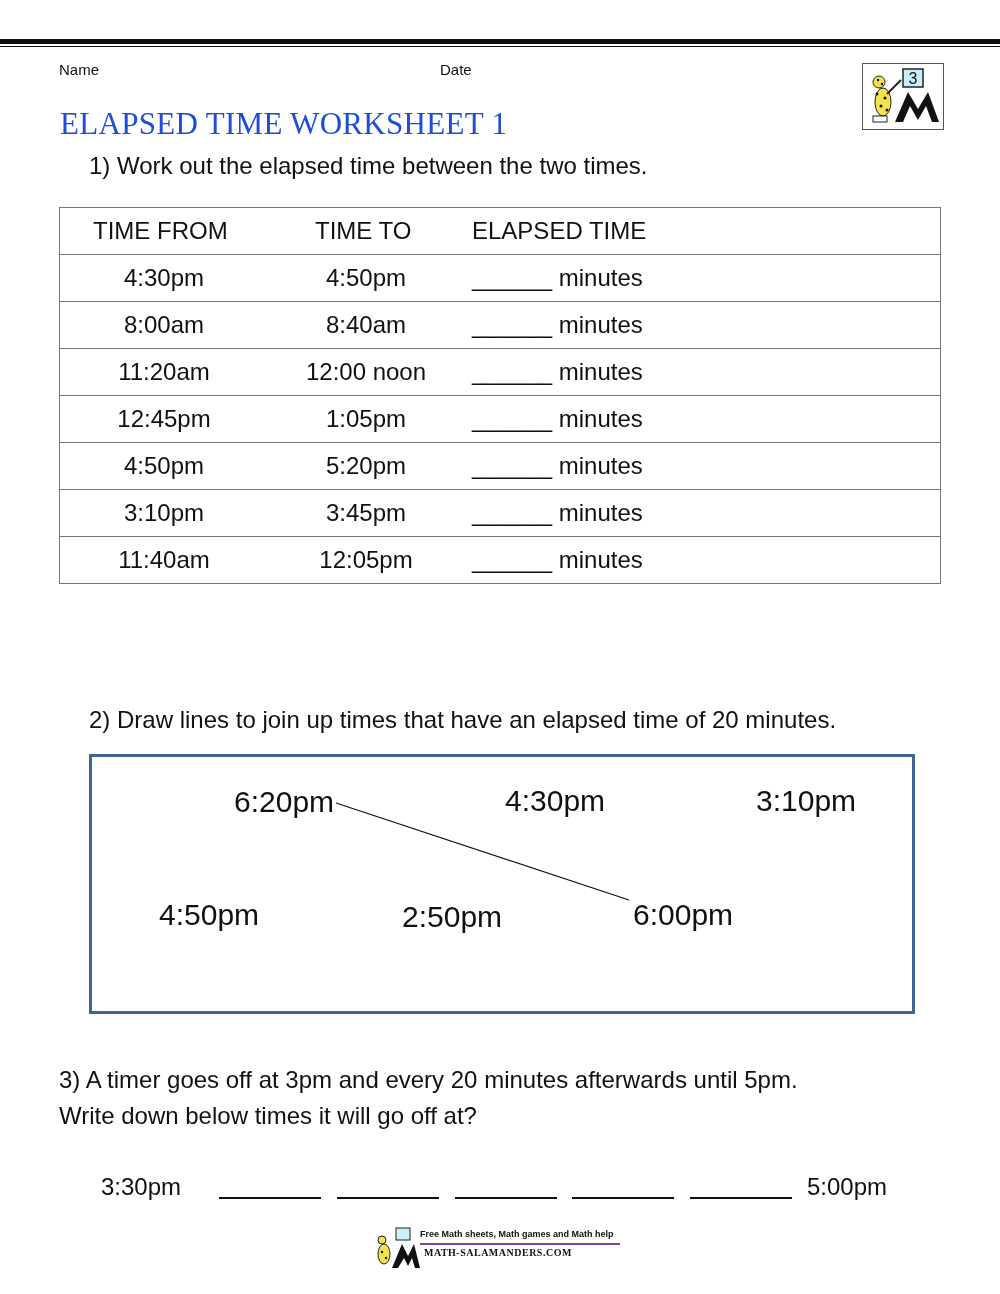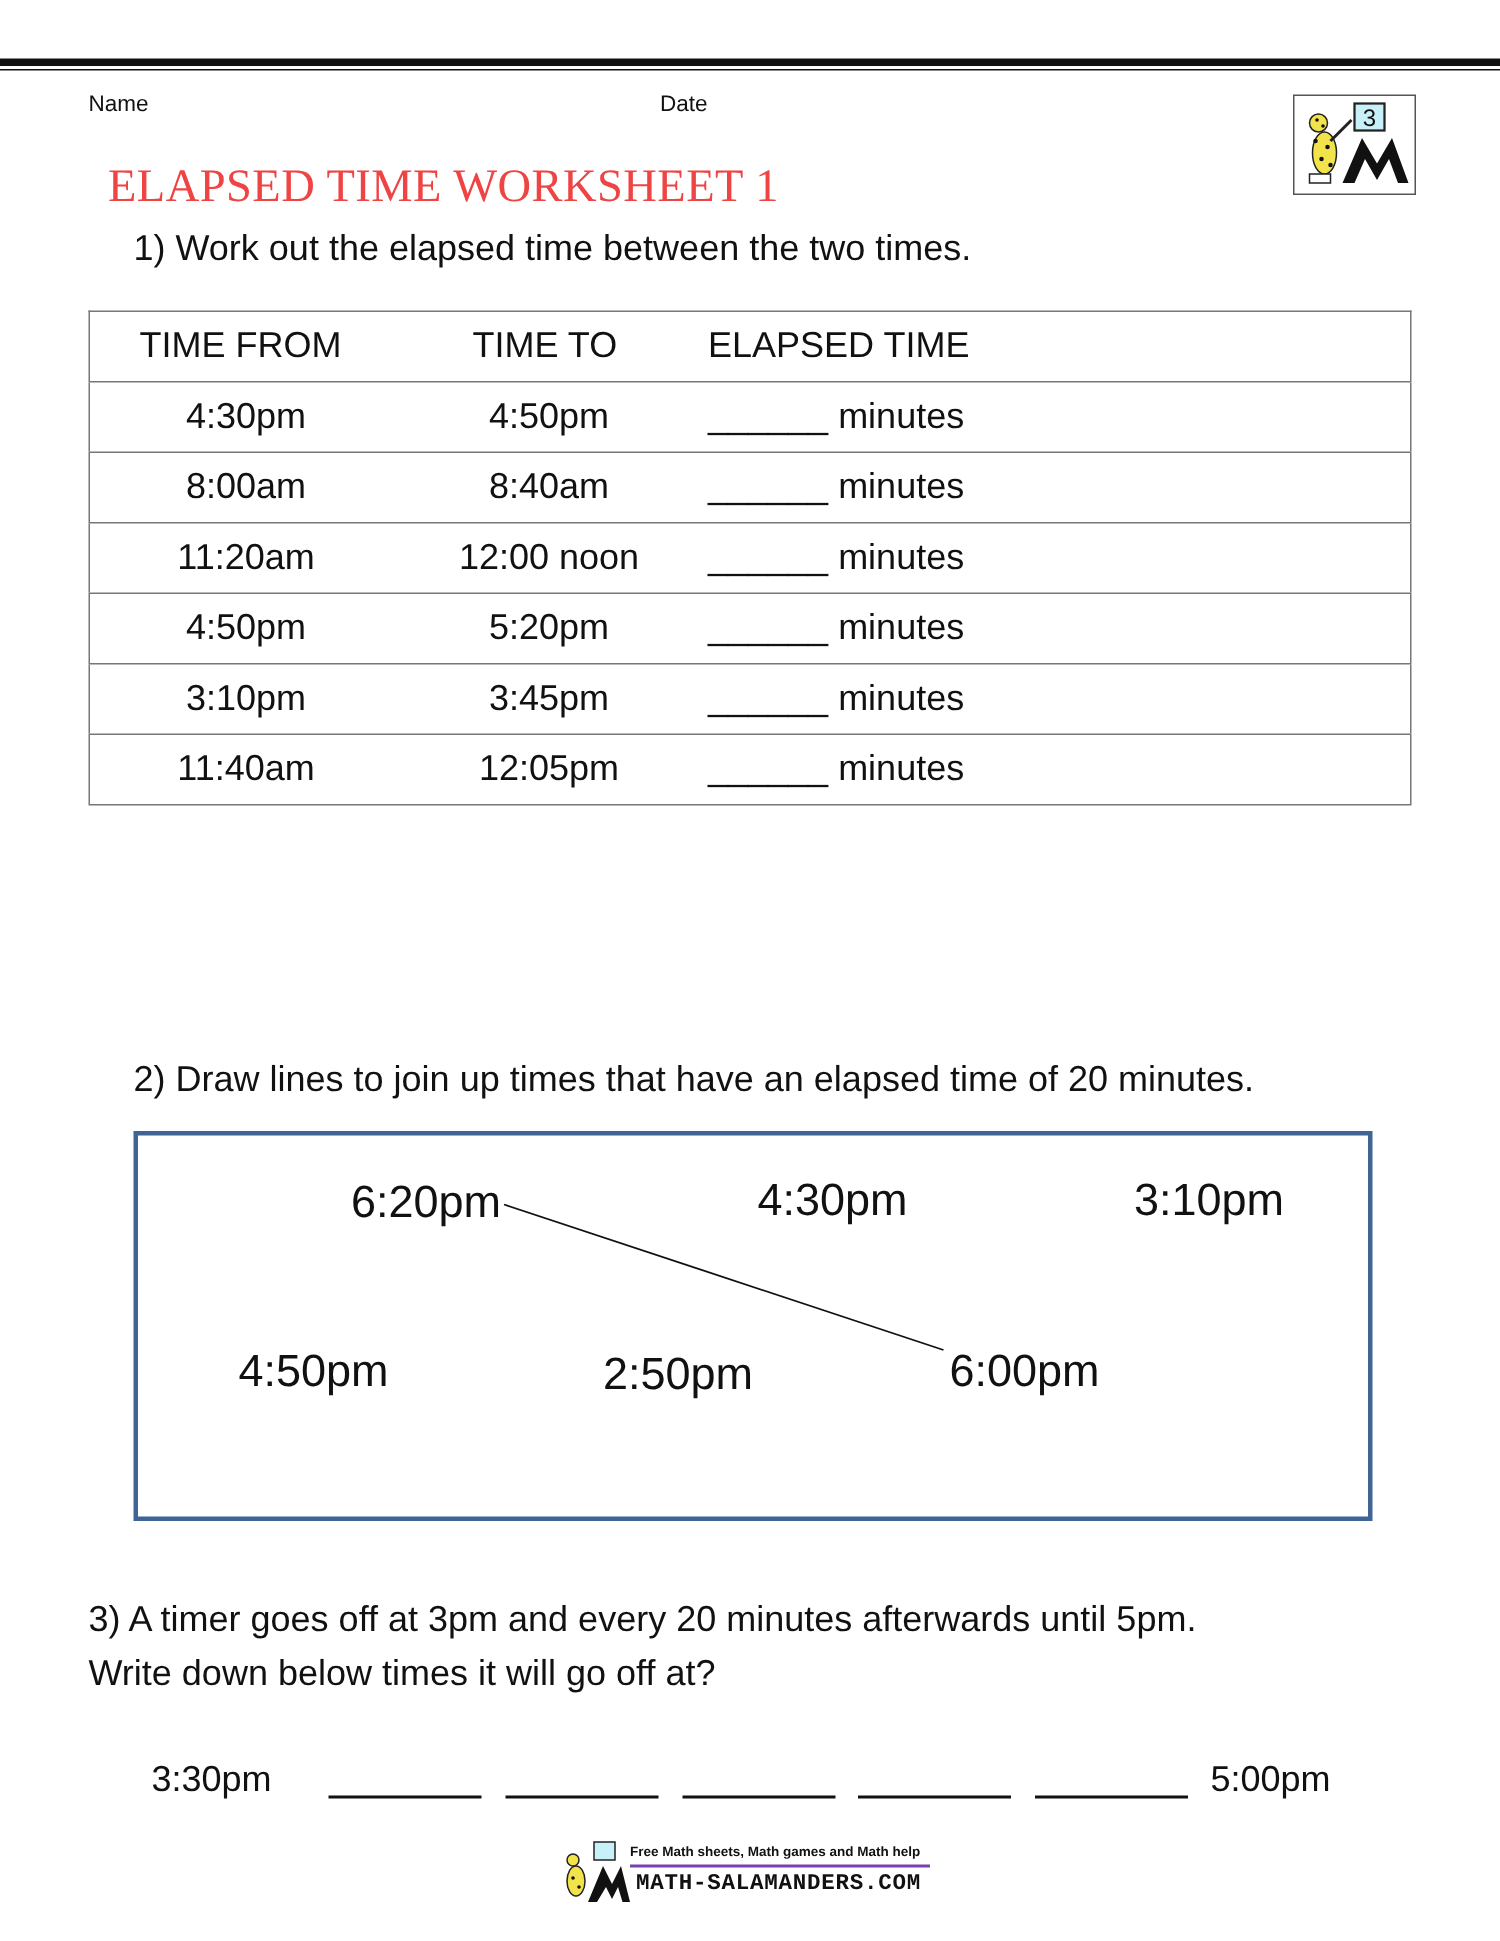--- a/index.html
+++ b/index.html
@@ -4,22 +4,22 @@
   <style>
     html, body { margin: 0; padding: 0; background: #ffffff; }
     body { width: 1000px; height: 1294px; position: relative; overflow: hidden;
            font-family: "Liberation Sans", "DejaVu Sans", sans-serif; color: #111; }
     .top-rule { position: absolute; left: 0; top: 39px; width: 1000px; height: 5px; background: #111; }
     .top-rule2 { position: absolute; left: 0; top: 46px; width: 1000px; height: 1px; background: #111; }
     .name-label { position: absolute; left: 59px; top: 61px; font-size: 15px; }
     .date-label { position: absolute; left: 410px; top: 61px; font-size: 15px; margin-left: 30px; }
     .logo-box { position: absolute; left: 862px; top: 63px; width: 82px; height: 67px;
                 border: 1px solid #555; box-sizing: border-box; background: #fff; }
-    .title { position: absolute; left: 72px; top: 106px; font-family: "Liberation Serif", "DejaVu Serif", serif;
-             font-size: 31px; color: #ef4444; letter-spacing: 0.3px; }
+    .title { position: absolute; left: 60px; top: 106px; font-family: "Liberation Serif", "DejaVu Serif", serif;
+             font-size: 31px; color: #1d4ed8; letter-spacing: 0.3px; }
     .q1 { position: absolute; left: 89px; top: 152px; font-size: 24px; }
     table.times { position: absolute; left: 59px; top: 207px; width: 882px; border-collapse: collapse;
                   border: 1px solid #777; font-size: 24px; }
     table.times td, table.times th { height: 46px; border-bottom: 1px solid #777; padding: 0; font-weight: normal; }
     table.times th { text-align: left; }
     .c1 { width: 208px; text-align: center; }
     .c2 { width: 196px; text-align: center; }
     .c3 { text-align: left; padding-left: 8px !important; }
     th.c1 { text-align: left; padding-left: 33px !important; width: 175px; }
     th.c2 { text-align: left; padding-left: 47px !important; width: 149px; }
@@ -27,21 +27,21 @@
     .match-box { position: absolute; left: 89px; top: 754px; width: 826px; height: 260px;
                  border: 3px solid #3f6496; box-sizing: border-box; }
     .mt { position: absolute; font-size: 30px; }
     .q3a { position: absolute; left: 59px; top: 1066px; font-size: 24px; }
     .q3b { position: absolute; left: 59px; top: 1102px; font-size: 24px; }
     .seq { position: absolute; top: 1173px; font-size: 24px; }
     .blank { position: absolute; top: 1197px; height: 2px; background: #111; width: 102px; }
     .footer { position: absolute; left: 372px; top: 1226px; width: 256px; height: 44px; }
     .footer-tag { position: absolute; left: 48px; top: 3px; font-size: 9px; font-weight: bold; white-space: nowrap; }
     .footer-line { position: absolute; left: 48px; top: 17px; width: 200px; height: 2px; background: #7a3fb0; }
-    .footer-site { position: absolute; left: 52px; top: 21px; font-size: 15px; letter-spacing: 0.5px; font-family: Liberation Mono, monospace; font-weight: bold; white-space: nowrap; }
+    .footer-site { position: absolute; left: 52px; top: 21px; font-size: 10px; letter-spacing: 0.5px; font-family: Liberation Serif, serif; font-weight: bold; white-space: nowrap; }
   </style>
 </head>
 <body>
 
 <div class="top-rule"></div>
 <div class="top-rule2"></div>
 
 <div class="name-label">Name</div>
 <div class="date-label">Date</div>
 
@@ -82,20 +82,25 @@
       <td class="c3">______ minutes</td>
     </tr>
     <tr>
       <td class="c1">8:00am</td>
       <td class="c2">8:40am</td>
       <td class="c3">______ minutes</td>
     </tr>
     <tr>
       <td class="c1">11:20am</td>
       <td class="c2">12:00 noon</td>
+      <td class="c3">______ minutes</td>
+    </tr>
+    <tr>
+      <td class="c1">12:45pm</td>
+      <td class="c2">1:05pm</td>
       <td class="c3">______ minutes</td>
     </tr>
     <tr>
       <td class="c1">4:50pm</td>
       <td class="c2">5:20pm</td>
       <td class="c3">______ minutes</td>
     </tr>
     <tr>
       <td class="c1">3:10pm</td>
       <td class="c2">3:45pm</td>

